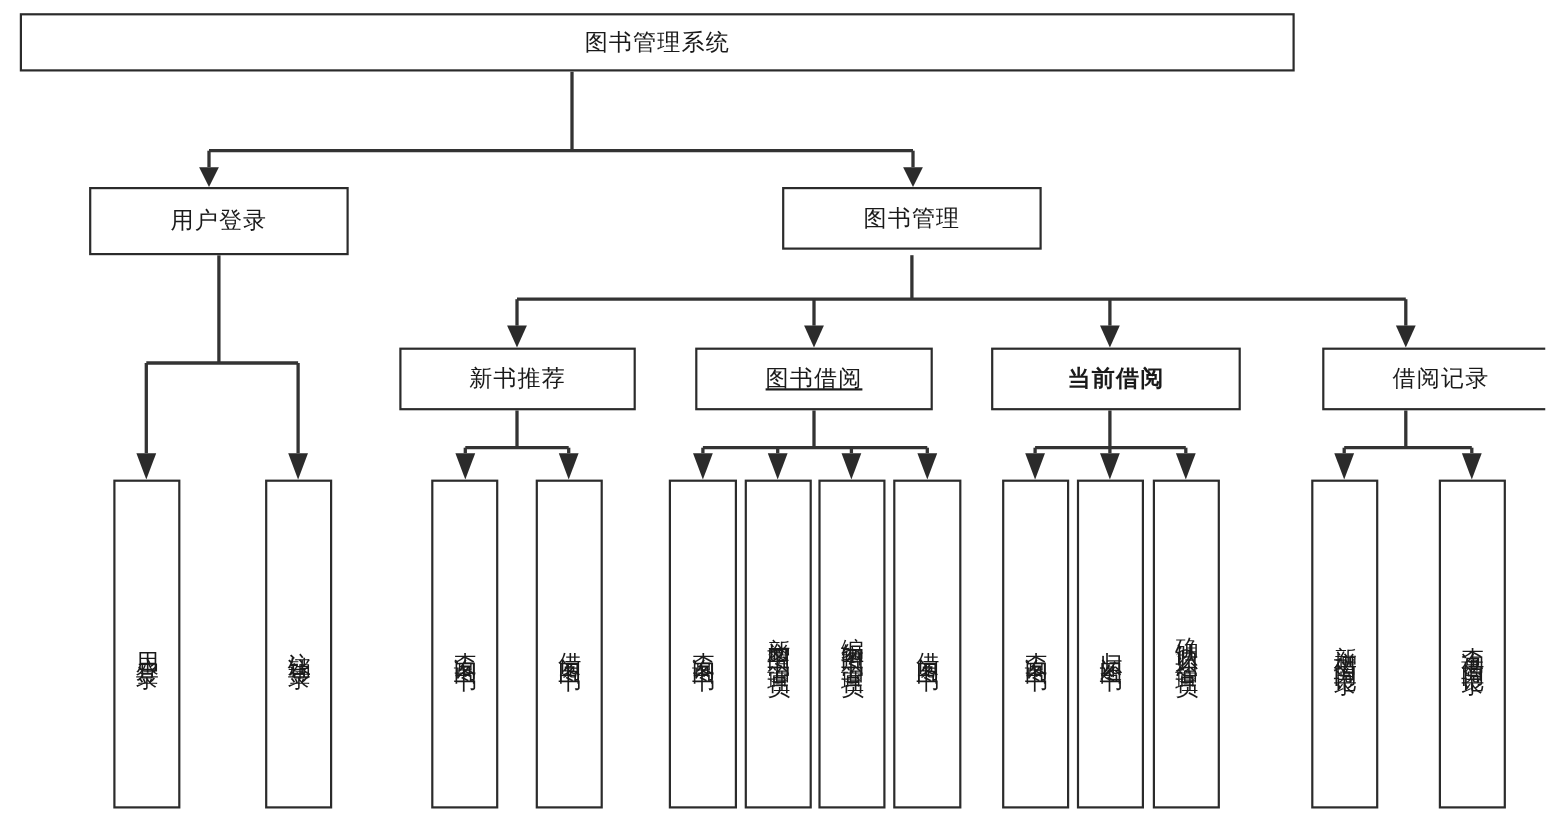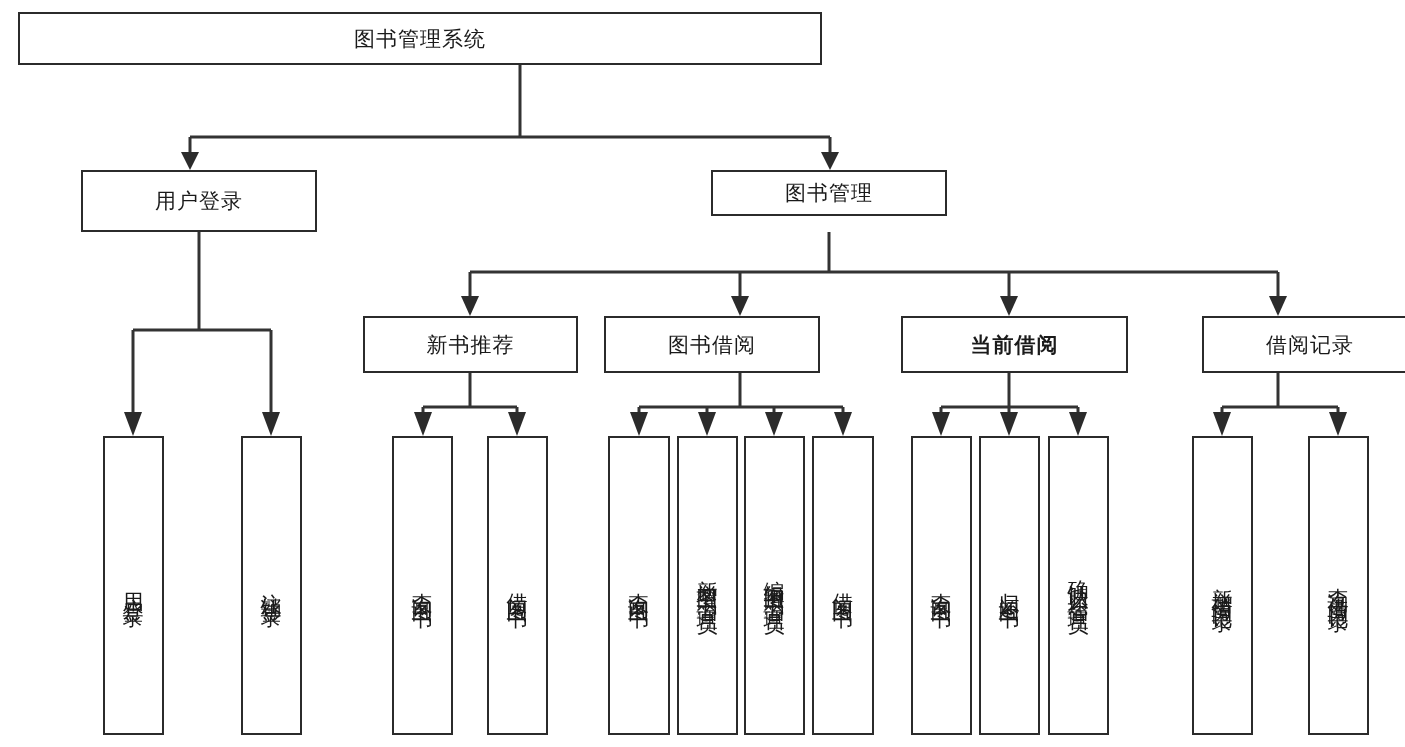--- a/index.html
+++ b/index.html
@@ -134,35 +134,35 @@
       <polygon points="765,412 783,412 774,436"></polygon>
       <polygon points="834,412 852,412 843,436"></polygon>
       <polygon points="932,412 950,412 941,436"></polygon>
       <polygon points="1000,412 1018,412 1009,436"></polygon>
       <polygon points="1069,412 1087,412 1078,436"></polygon>
       <polygon points="1213,412 1231,412 1222,436"></polygon>
       <polygon points="1329,412 1347,412 1338,436"></polygon>
     </g>
   </svg>
 
-  <div class="node node-h" style="left:18px; top:12px; width:804px; height:53px;justify-content:center;">
+  <div class="node node-h" style="left:18px; top:12px; width:1159px; height:53px;justify-content:center;">
     <span class="label">图书管理系统</span>
   </div>
 
   <div class="node node-h" style="left:81px; top:170px; width:236px; height:62px;">
     <span class="label">用户登录</span>
   </div>
-  <div class="node node-h" style="left:711px; top:170px; width:236px; height:46px;">
+  <div class="node node-h" style="left:711px; top:170px; width:236px; height:57px;">
     <span class="label">图书管理</span>
   </div>
 
   <div class="node node-h" style="left:363px; top:316px; width:215px; height:57px;text-align:right;">
     <span class="label">新书推荐</span>
   </div>
-  <div class="node node-h" style="left:604px; top:316px; width:216px; height:57px;">
+  <div class="node node-h" style="left:632px; top:316px; width:216px; height:57px;text-decoration:underline;">
     <span class="label">图书借阅</span>
   </div>
   <div class="node node-h" style="left:901px; top:316px; width:227px; height:57px;font-weight:bold;">
     <span class="label">当前借阅</span>
   </div>
   <div class="node node-h" style="left:1170px; top:316px; width:216px; height:57px;margin-left:32px;">
     <span class="label">借阅记录</span>
   </div>
 
   <div class="node node-v" style="left:103px; top:436px; width:61px; height:299px;">

